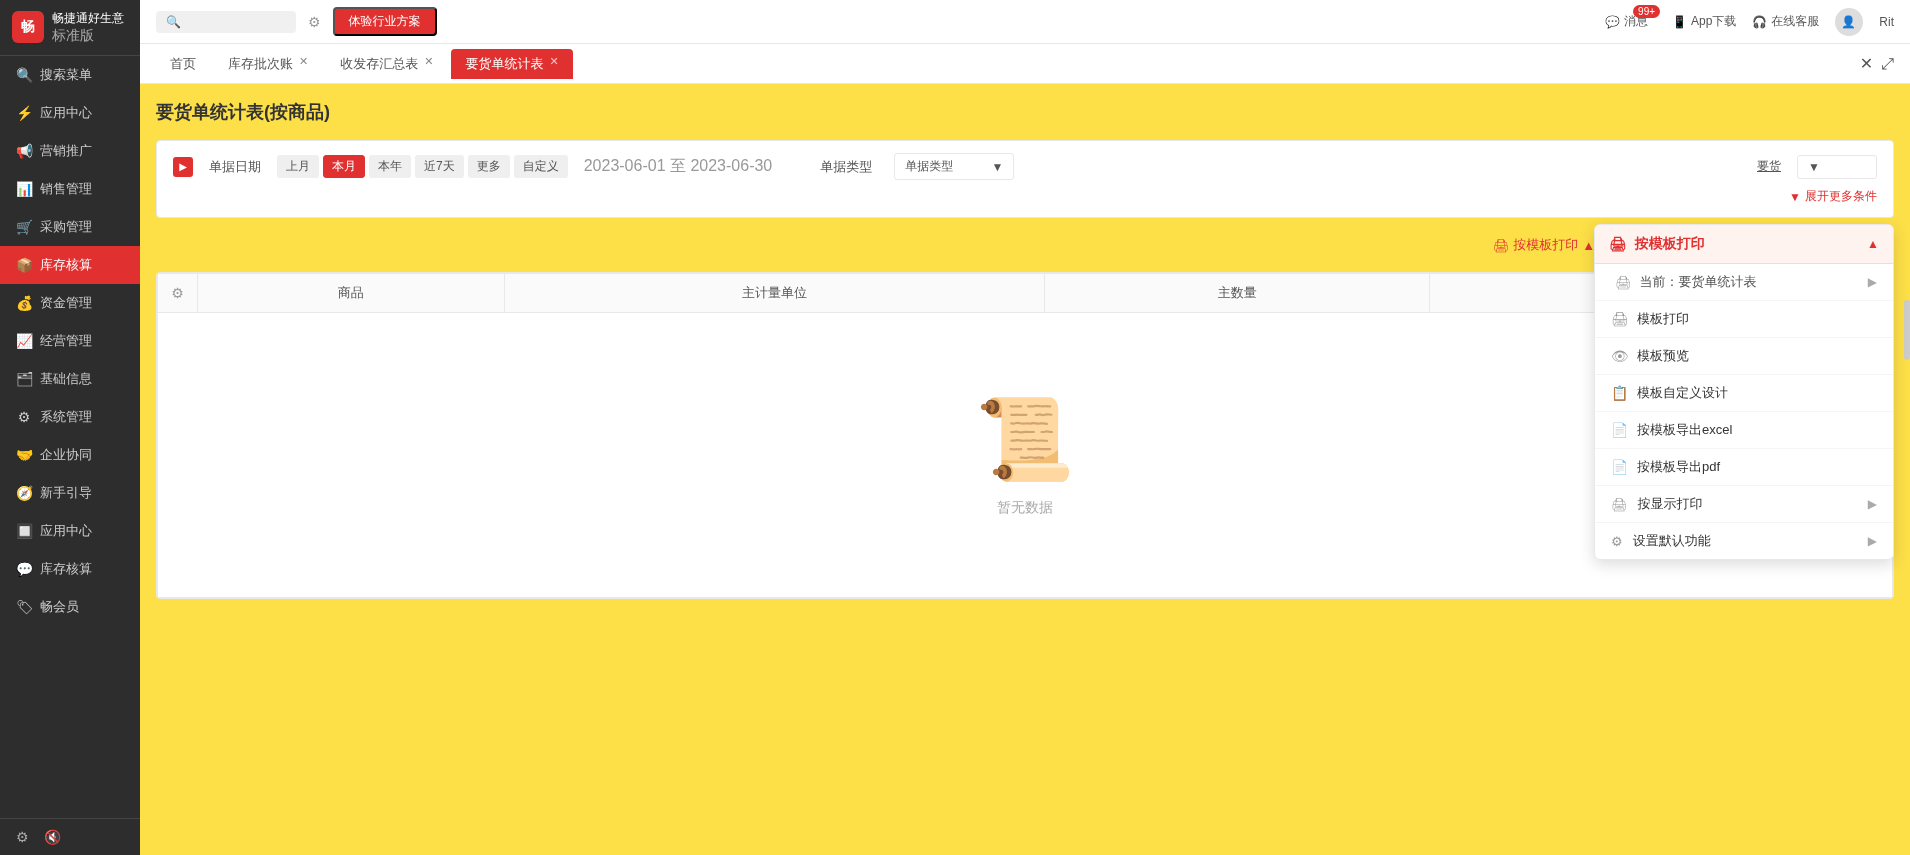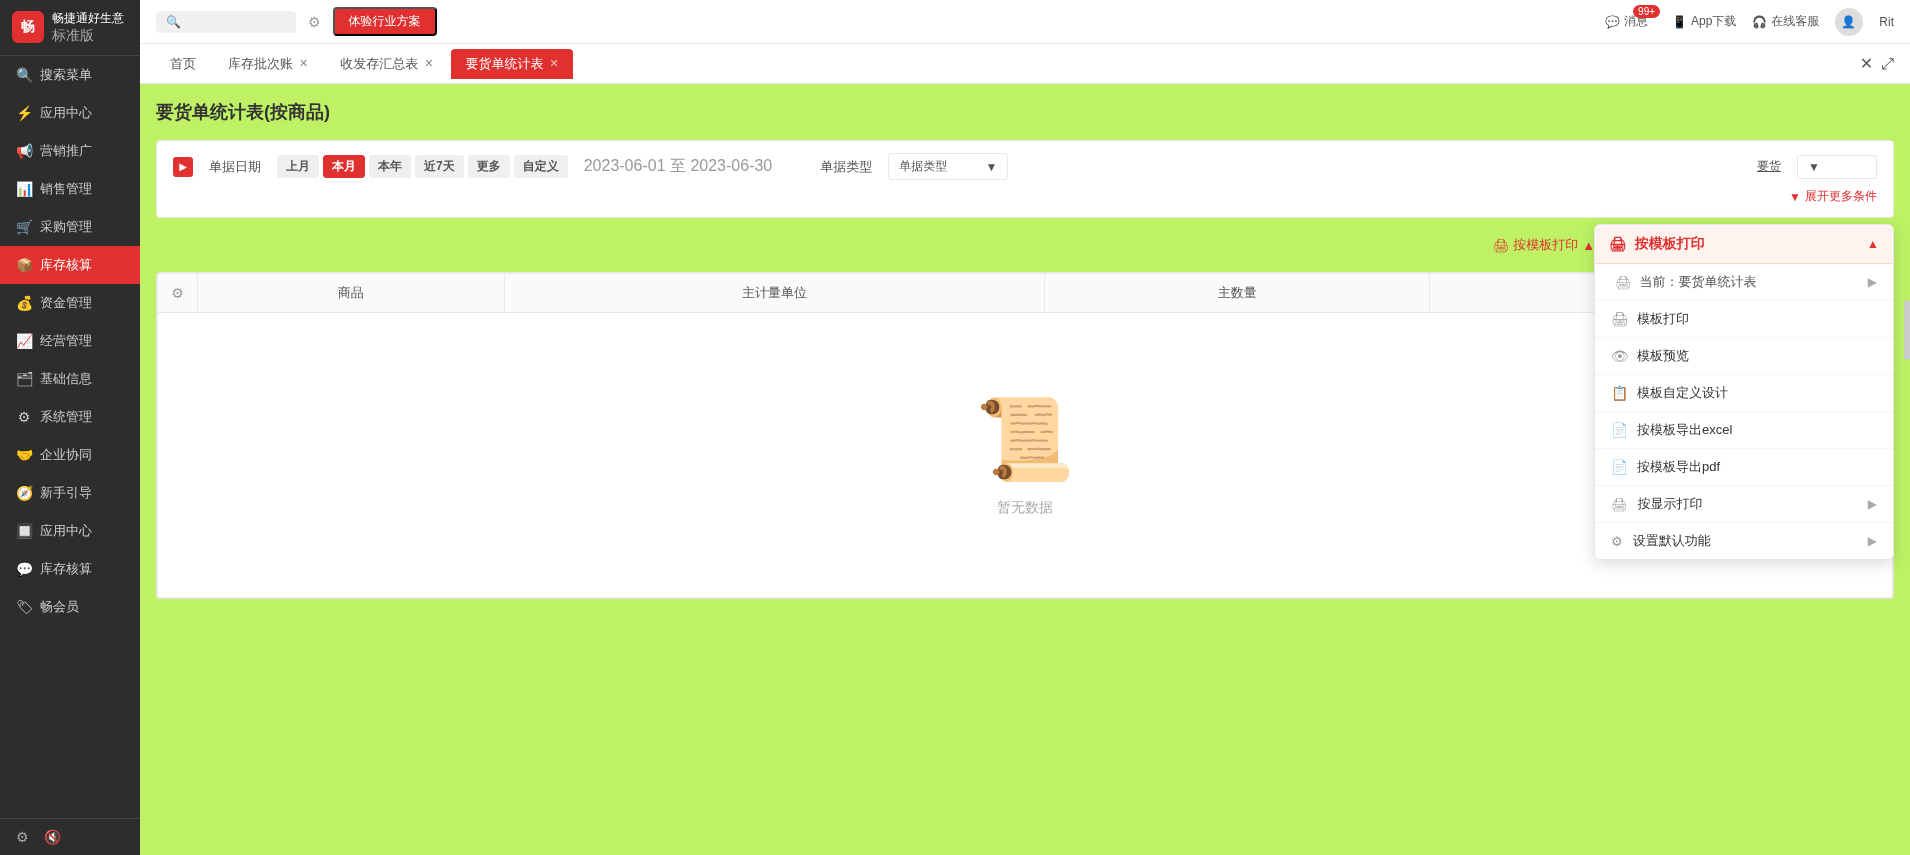--- a/index.html
+++ b/index.html
@@ -102,21 +102,21 @@
       border-bottom: 1px solid #e8e8e8;
       display: flex;
       align-items: center;
       padding: 0 16px;
       height: 40px;
       flex-shrink: 0;
       gap: 4px;
       position: relative;
     }
     .tab {
-      display: flex; align-items: center; gap: 6px;
+      display: flex; align-items: flex-start; gap: 6px;
       padding: 6px 14px;
       border-radius: 4px 4px 0 0;
       cursor: pointer;
       font-size: 13px;
       color: #555;
       white-space: nowrap;
     }
     .tab.active {
       background: #e03030; color: #fff;
     }
@@ -124,21 +124,21 @@
     .tab-home { color: #555; }
     .tabbar-right { margin-left: auto; display: flex; align-items: center; gap: 8px; }
     .tabbar-maximize { font-size: 16px; color: #555; cursor: pointer; }
     .tabbar-close-btn { font-size: 16px; color: #555; cursor: pointer; }
 
     
     .page-content {
       flex: 1;
       padding: 16px;
       overflow: auto;
-      background: #bef264;
+      background: #fde047;
       position: relative;
     }
     .page-title {
       font-size: 18px; font-weight: bold; color: #333;
       margin-bottom: 16px;
     }
 
     
     .filter-section {
       background: #fff;
@@ -154,21 +154,20 @@
       display: flex; align-items: center; gap: 4px;
       color: #e03030; cursor: pointer; font-size: 12px;
       margin-left: auto;
     }
     .filter-label { color: #555; font-size: 13px; white-space: nowrap; }
     .filter-date-group { display: flex; align-items: center; gap: 4px; }
     .date-btn {
       padding: 2px 8px; border-radius: 3px;
       font-size: 12px; cursor: pointer; border: 1px solid transparent;
       color: #555;
-      font-weight: bold;
     }
     .date-btn.active { background: #e03030; color: #fff; border-color: #e03030; }
     .date-range-text { font-size: 16px; color: #999; }
     .filter-select {
       display: flex; align-items: center; gap: 4px;
       border: 1px solid #e8e8e8; border-radius: 3px;
       padding: 4px 10px; background: #fff; cursor: pointer;
       font-size: 12px; color: #555; min-width: 120px;
     }
 
@@ -434,21 +433,21 @@
         <div class="filter-date-group">
           <button class="date-btn">上月</button>
           <button class="date-btn active">本月</button>
           <button class="date-btn">本年</button>
           <button class="date-btn">近7天</button>
           <button class="date-btn">更多</button>
           <button class="date-btn">自定义</button>
         </div>
         <span class="date-range-text">2023-06-01 至 2023-06-30</span>
 
-        <div style="display:flex;align-items:center;gap:16px;margin-left:32px;">
+        <div style="display:flex;align-items:center;gap:22px;margin-left:32px;">
           <span class="filter-label">单据类型</span>
           <div class="filter-select">
             <span>单据类型</span>
             <span style="margin-left:auto;">▼</span>
           </div>
         </div>
 
         <span style="flex:1"></span>
         <span style="margin-left:16px; color:#555; font-size:12px; white-space:nowrap;text-decoration:underline;">要货</span>
         <div class="filter-select" style="min-width:80px;">

